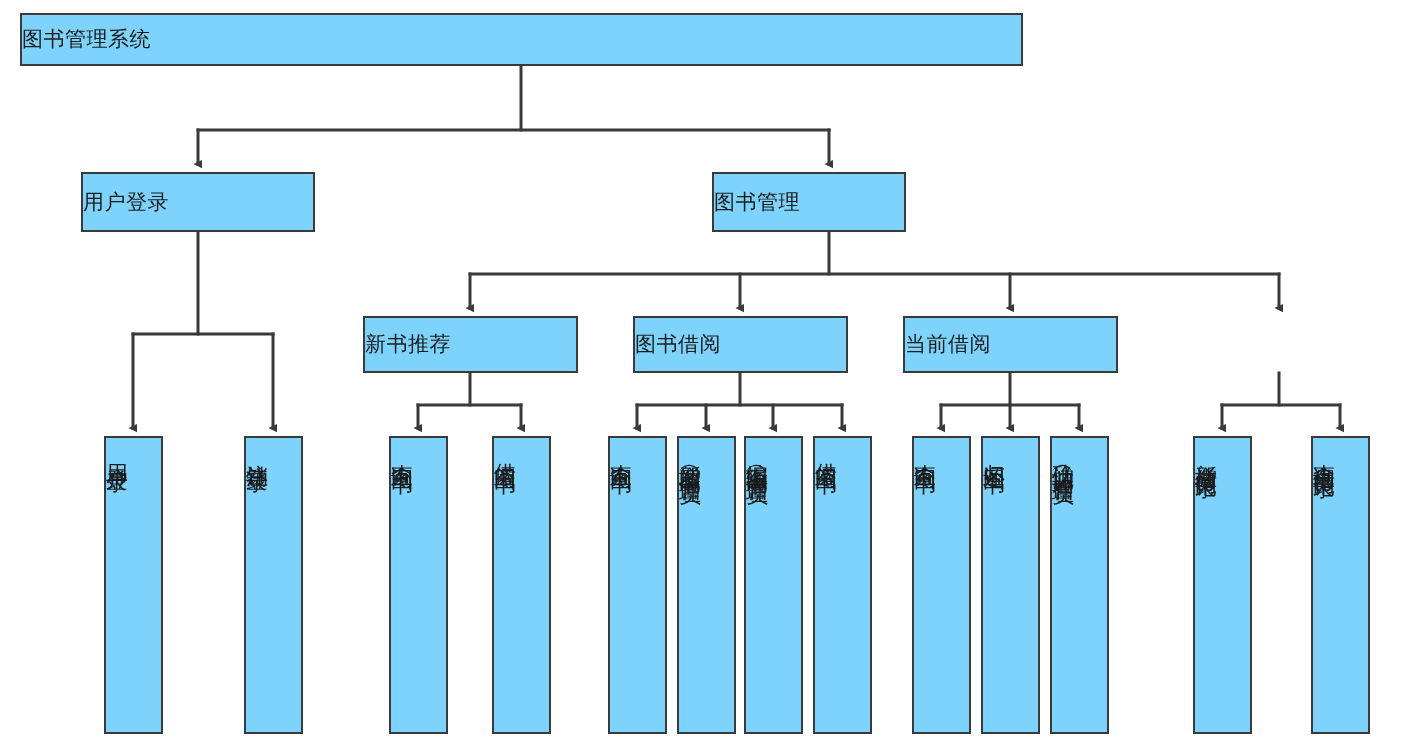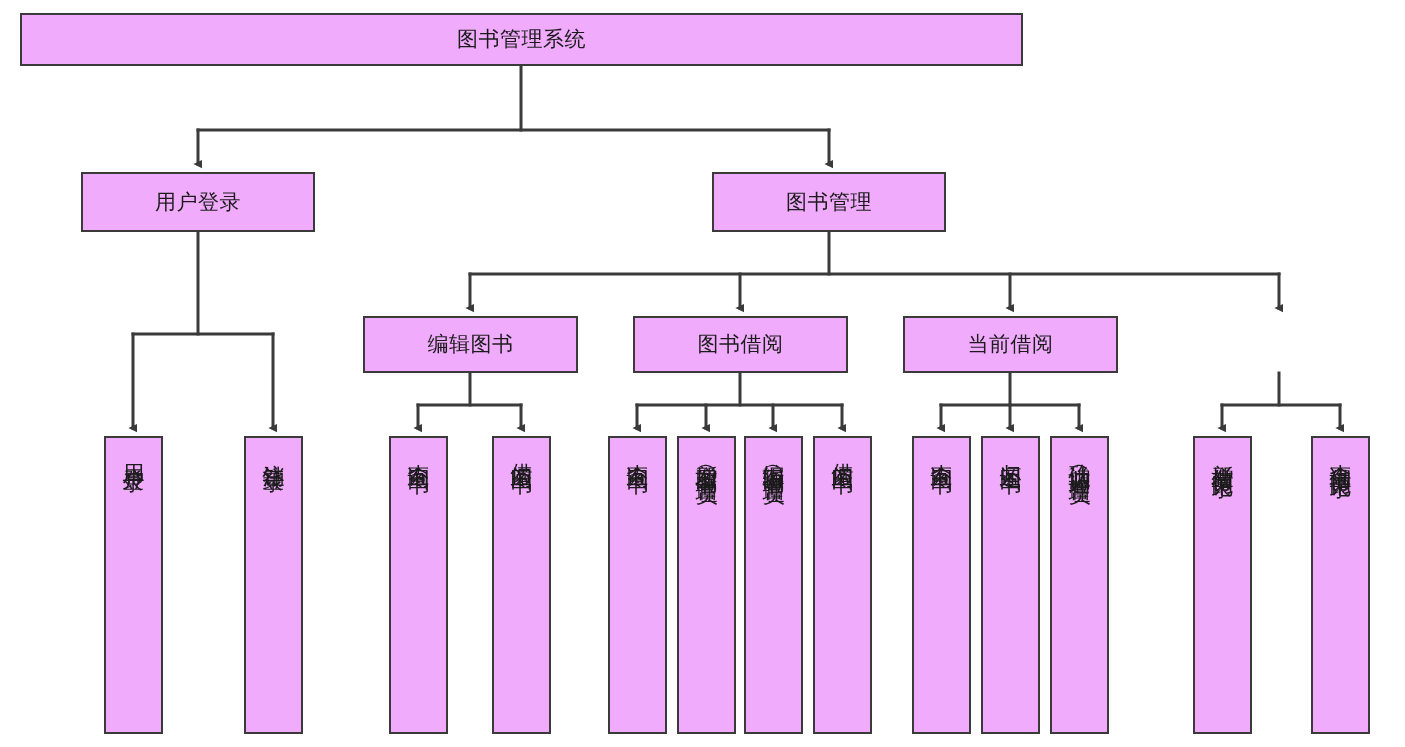--- a/index.html
+++ b/index.html
@@ -22,25 +22,25 @@
     position: absolute;
     left: 0;
     top: 0;
     width: 1405px;
     height: 747px;
     pointer-events: none;
   }
   .node {
     position: absolute;
     box-sizing: border-box;
-    background: #f0abfc;
+    background: #7dd3fc;
     border: 2.5px solid #3a3a3a;
     display: flex;
     align-items: center;
-    justify-content: center;
+    justify-content: flex-start;
     z-index: 3;
   }
   .node-label {
     color: #1b1b1b;
     line-height: 1.28;
     text-align: center;
     white-space: pre;
   }
   .node.horizontal .node-label {
     font-size: 21px;
@@ -126,26 +126,26 @@
     </g>
   </svg>
 
   <div class="node horizontal" style="left:20px; top:13px; width:1003px; height:53px;">
     <span class="node-label">图书管理系统</span>
   </div>
 
   <div class="node horizontal" style="left:81px; top:172px; width:234px; height:60px;">
     <span class="node-label">用户登录</span>
   </div>
-  <div class="node horizontal" style="left:712px; top:172px; width:234px; height:60px;">
+  <div class="node horizontal" style="left:712px; top:172px; width:194px; height:60px;">
     <span class="node-label">图书管理</span>
   </div>
 
   <div class="node horizontal" style="left:363px; top:316px; width:215px; height:57px;">
-    <span class="node-label">编辑图书</span>
+    <span class="node-label">新书推荐</span>
   </div>
   <div class="node horizontal" style="left:633px; top:316px; width:215px; height:57px;">
     <span class="node-label">图书借阅</span>
   </div>
   <div class="node horizontal" style="left:903px; top:316px; width:215px; height:57px;">
     <span class="node-label">当前借阅</span>
   </div>
 
   <div class="node vertical" style="left:104px; top:436px; width:59px; height:298px;">
     <span class="node-label">用户登录</span>

